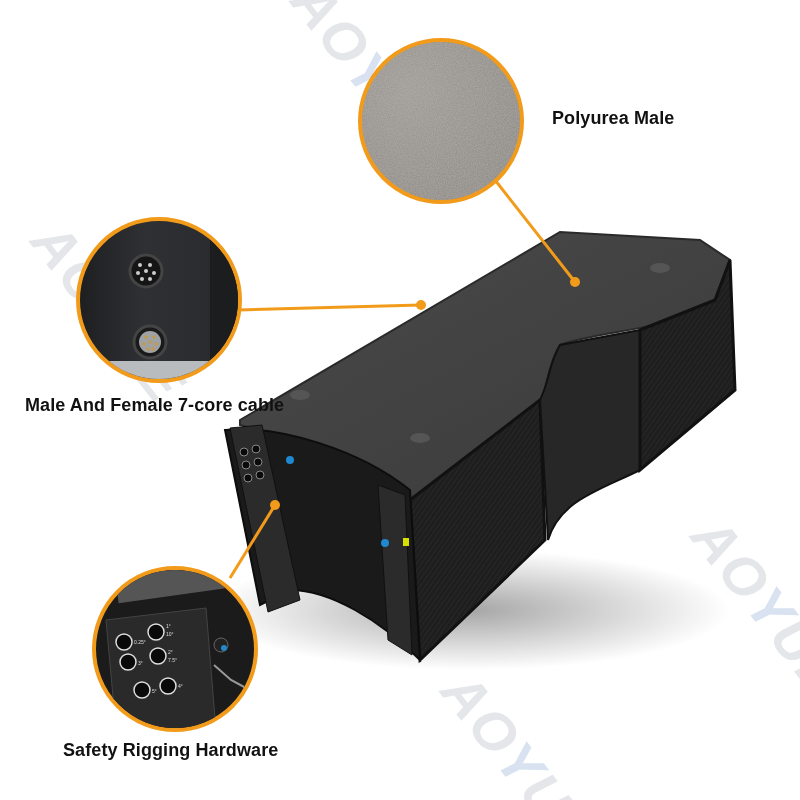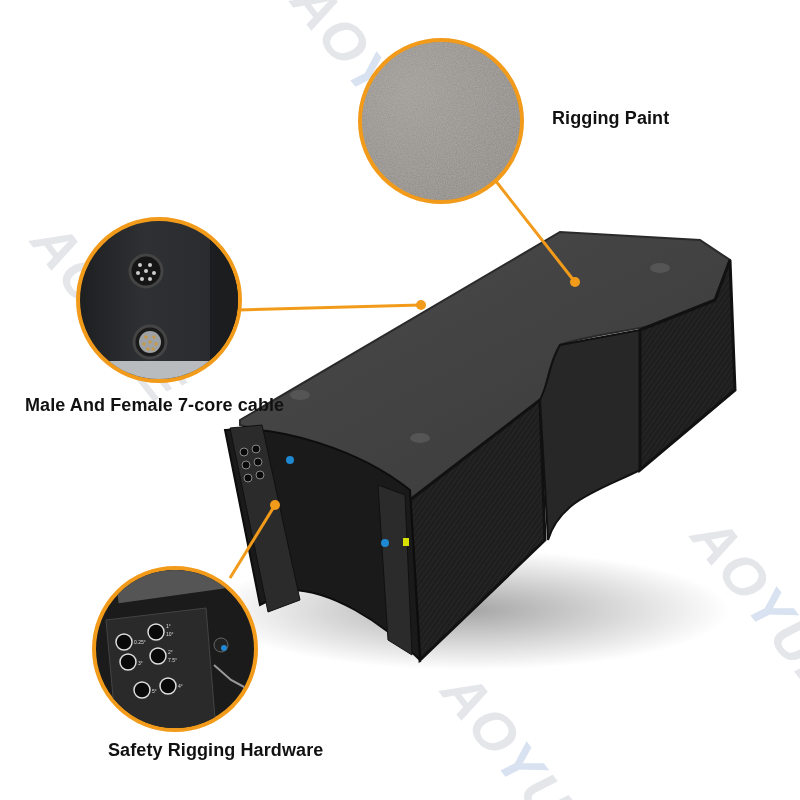--- a/index.html
+++ b/index.html
@@ -73,21 +73,21 @@
 <div class="zoom-circle" style="left:358px;top:38px;width:166px;height:166px;background:
   radial-gradient(circle at 30% 30%, #9a9692 0%, #8c8884 60%, #85817d 100%);">
   <svg width="166" height="166">
     <filter id="noise">
         <feTurbulence type="fractalNoise" baseFrequency="0.9" numOctaves="2" seed="3"></feTurbulence>
         <feColorMatrix values="0 0 0 0 0.55  0 0 0 0 0.53  0 0 0 0 0.51  0 0 0 0.6 0"></feColorMatrix>
       </filter>
     <rect width="166" height="166" filter="url(#noise)"></rect>
   </svg>
 </div>
-<div class="label" style="left:552px;top:108px;">Rigging Paint</div>
+<div class="label" style="left:552px;top:108px;">Polyurea Male</div>
 
 <div class="zoom-circle" style="left:76px;top:217px;width:166px;height:166px;background:linear-gradient(90deg,#1e1f21 0%,#2e3033 40%,#2a2c2f 80%,#1a1b1c 100%);">
   <svg width="166" height="166">
     <rect x="130" y="10" width="36" height="150" fill="#1c1d1f"></rect>
     <rect x="0" y="140" width="166" height="30" fill="#b9bcbf"></rect>
     <g>
       <circle cx="66" cy="50" r="16" fill="#151515" stroke="#444" stroke-width="3"></circle>
       <circle cx="60" cy="44" r="2" fill="#ccc"></circle>
         <circle cx="70" cy="44" r="2" fill="#ccc"></circle>
       <circle cx="58" cy="52" r="2" fill="#ccc"></circle>
@@ -131,13 +131,13 @@
       <text x="72" y="84">2°</text>
       <text x="72" y="92">7.5°</text>
       <text x="56" y="123">5°</text>
       <text x="82" y="118">4°</text>
     </g>
     <circle cx="125" cy="75" r="7" fill="#222" stroke="#666"></circle>
     <circle cx="128" cy="78" r="3" fill="#1e88d0"></circle>
     <path d="M118 95 L135 110 L150 118" stroke="#999" stroke-width="2" fill="none"></path>
   </svg>
 </div>
-<div class="label" style="left:63px;top:740px;margin-left:45px;">Safety Rigging Hardware</div>
+<div class="label" style="left:63px;top:740px;">Safety Rigging Hardware</div>
 
 </body></html>

